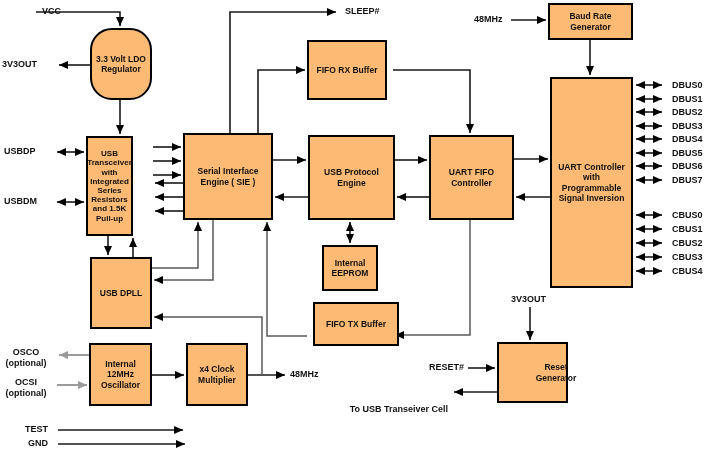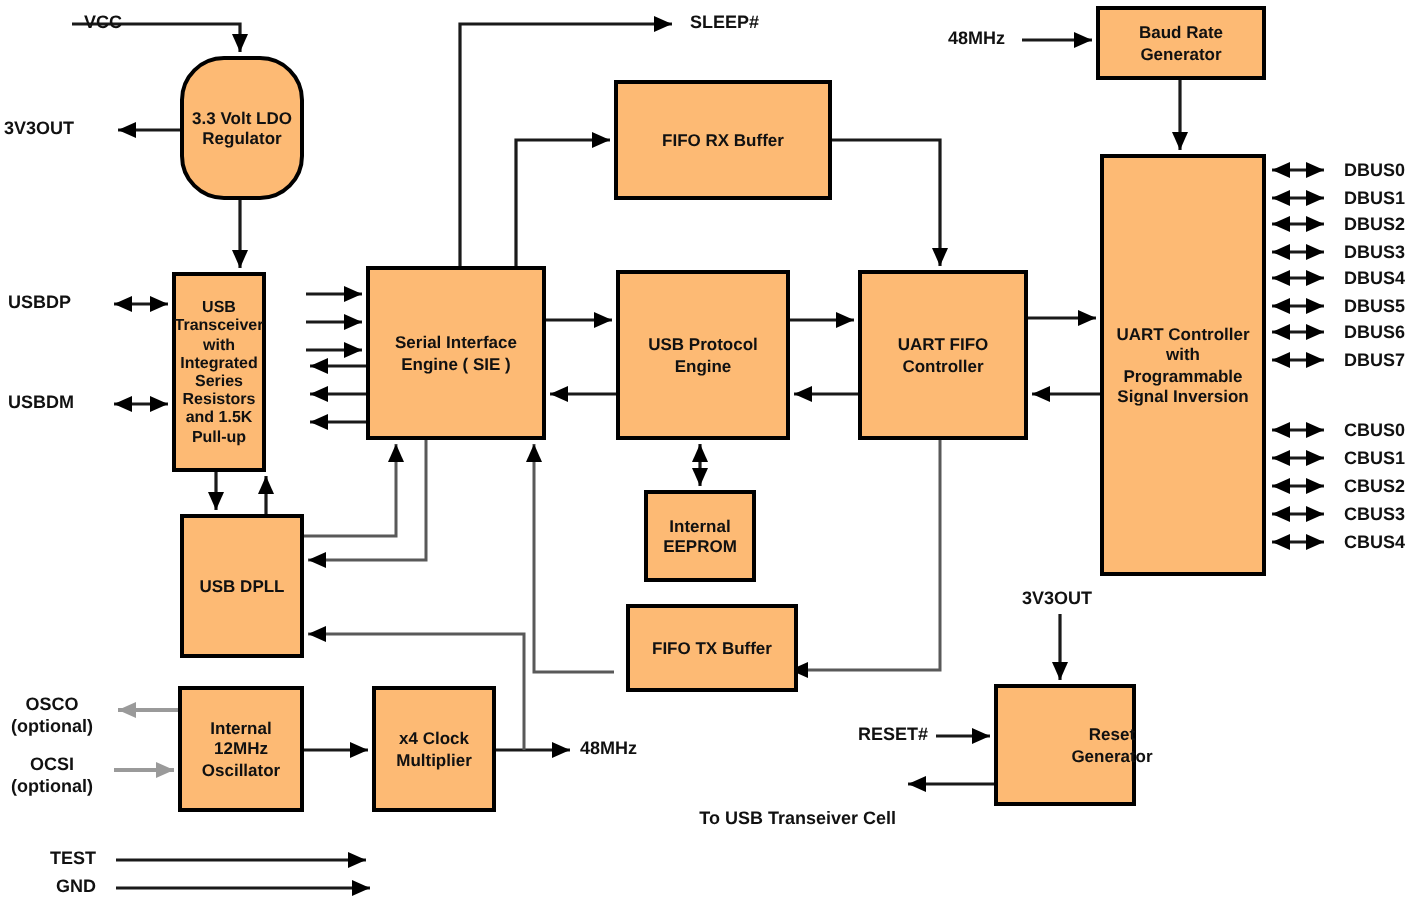--- a/index.html
+++ b/index.html
@@ -21,21 +21,21 @@
   }
   .pin.center{text-align:center;}
   .pin.right{text-align:right;}
   
   #b-ldo      {left:90px;  top:28px;  width:62px; height:72px;border-radius:22px;}
   #b-xcvr     {left:86px;  top:136px; width:47px; height:100px;font-size:8px;line-height:1.15;}
   #b-sie      {left:183px; top:133px; width:90px; height:87px;}
   #b-dpll     {left:90px;  top:257px; width:62px; height:72px;}
   #b-osc      {left:89px;  top:343px; width:63px; height:63px;}
   #b-mult     {left:186px; top:343px; width:62px; height:63px;}
-  #b-fiforx   {left:307px; top:40px;  width:109px; height:60px;}
+  #b-fiforx   {left:307px; top:40px;  width:80px; height:60px;}
   #b-pe       {left:308px; top:135px; width:87px; height:85px;}
   #b-eeprom   {left:322px; top:245px; width:56px; height:46px;}
   #b-fifotx   {left:313px; top:302px; width:86px; height:44px;}
   #b-uartfifo {left:429px; top:135px; width:85px; height:85px;}
   #b-uartctrl {left:550px; top:77px;  width:83px; height:211px;}
   #b-baud     {left:548px; top:3px;   width:85px; height:37px;}
   #b-reset    {left:497px; top:342px; width:71px; height:61px;padding-left:48px;}
   
   #p-vcc      {left:12px; top:6px;margin-left:30px;}
   #p-3v3l     {left:2px;  top:59px;}

